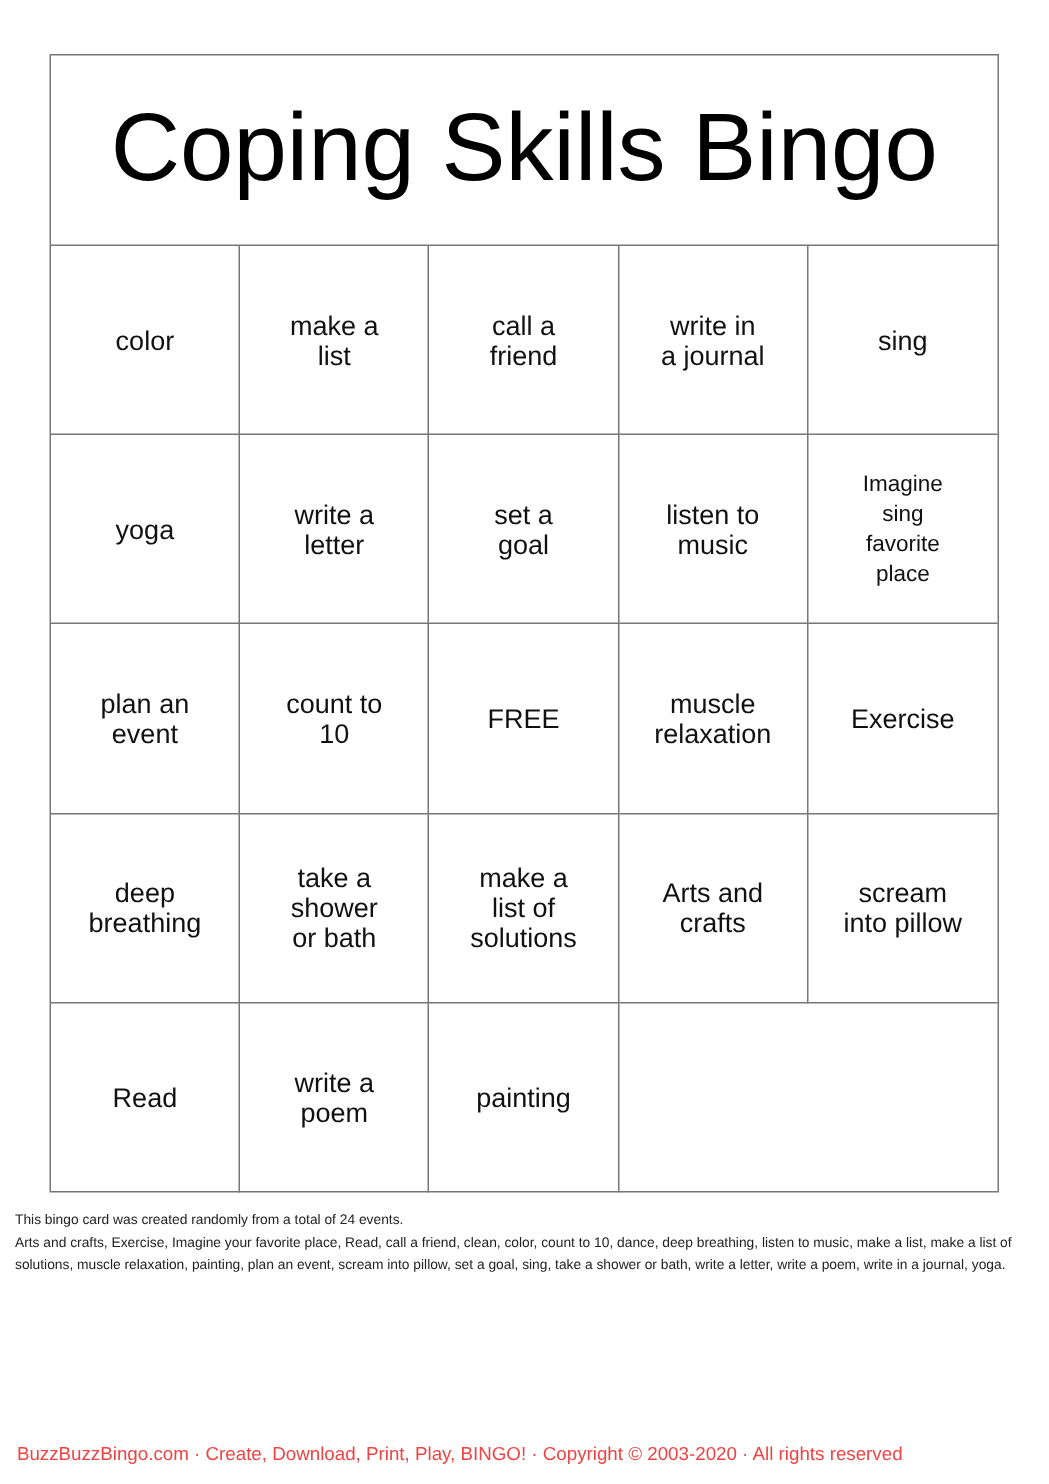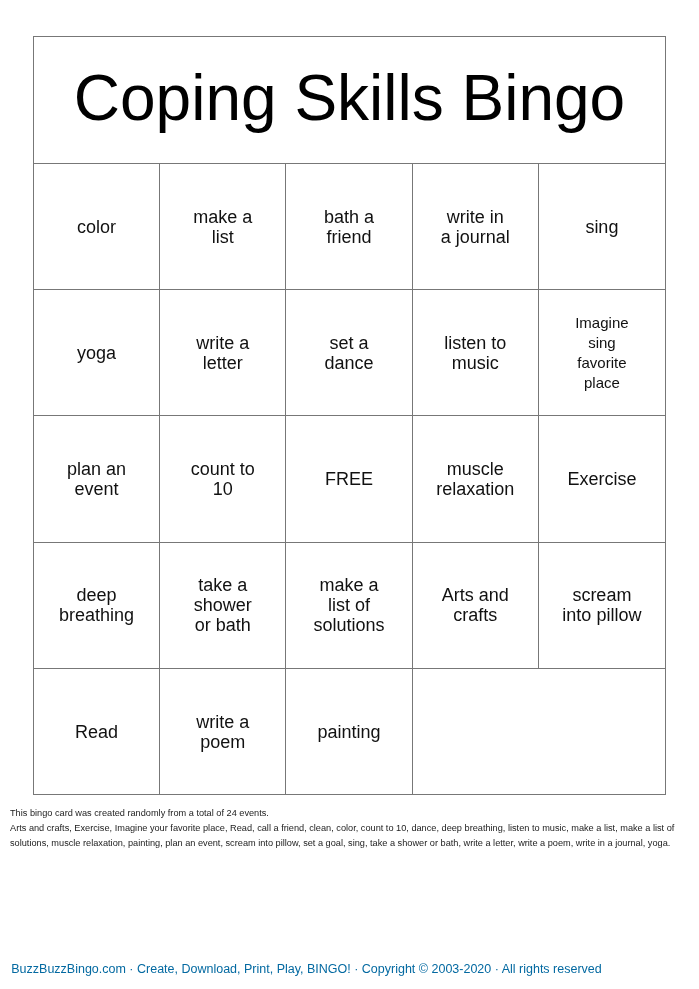--- a/index.html
+++ b/index.html
@@ -72,21 +72,21 @@
       color: #222222;
     }
     .info p { margin: 0; }
     .footer {
       position: absolute;
       left: 0;
       top: 962px;
       width: 605px;
       text-align: center;
       font-size: 12.5px;
-      color: #0369a1;
+      color: #ef4444;
       padding-left: 8px;
       box-sizing: border-box;
     }
   </style>
 </head>
 <body>
 
 <div class="card">
   <div class="title">Coping Skills Bingo</div>
   <div class="grid">
@@ -95,21 +95,21 @@
         <span>color</span>
       </div>
     <div class="cell">
         <div>
           <span>make a</span>
           <span>list</span>
         </div>
       </div>
     <div class="cell">
         <div>
-          <span>bath a</span>
+          <span>call a</span>
           <span>friend</span>
         </div>
       </div>
     <div class="cell">
         <div>
           <span>write in</span>
           <span>a journal</span>
         </div>
       </div>
     <div class="cell">
@@ -121,21 +121,21 @@
       </div>
     <div class="cell">
         <div>
           <span>write a</span>
           <span>letter</span>
         </div>
       </div>
     <div class="cell">
         <div>
           <span>set a</span>
-          <span>dance</span>
+          <span>goal</span>
         </div>
       </div>
     <div class="cell">
         <div>
           <span>listen to</span>
           <span>music</span>
         </div>
       </div>
     <div class="cell small">
         <div>

